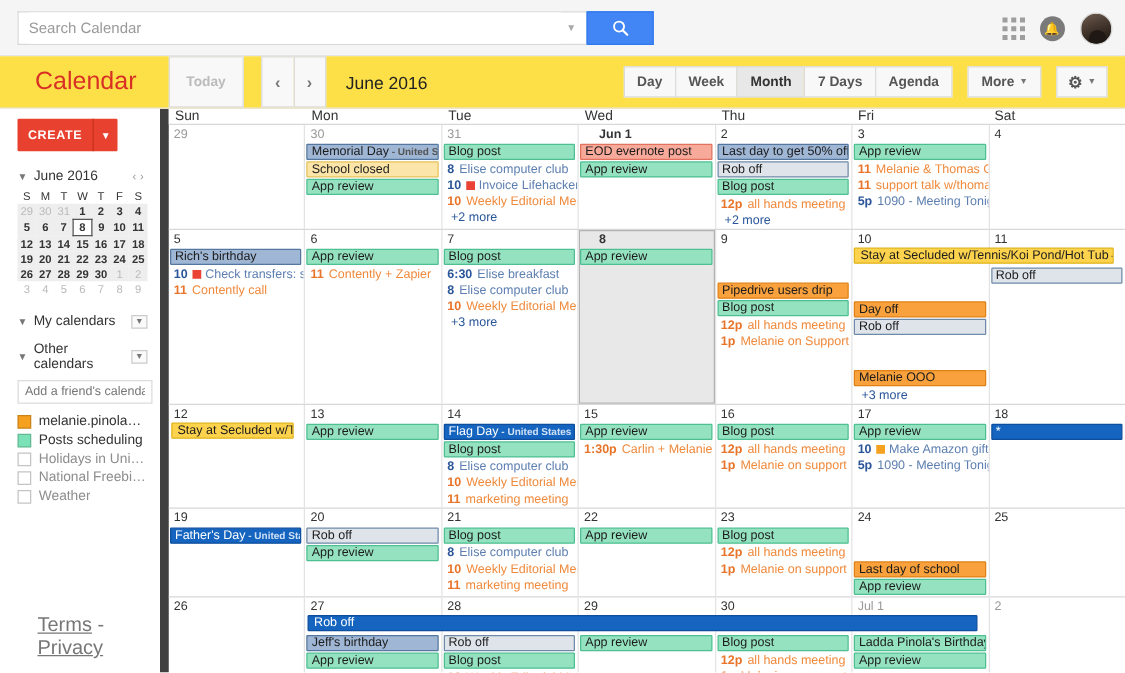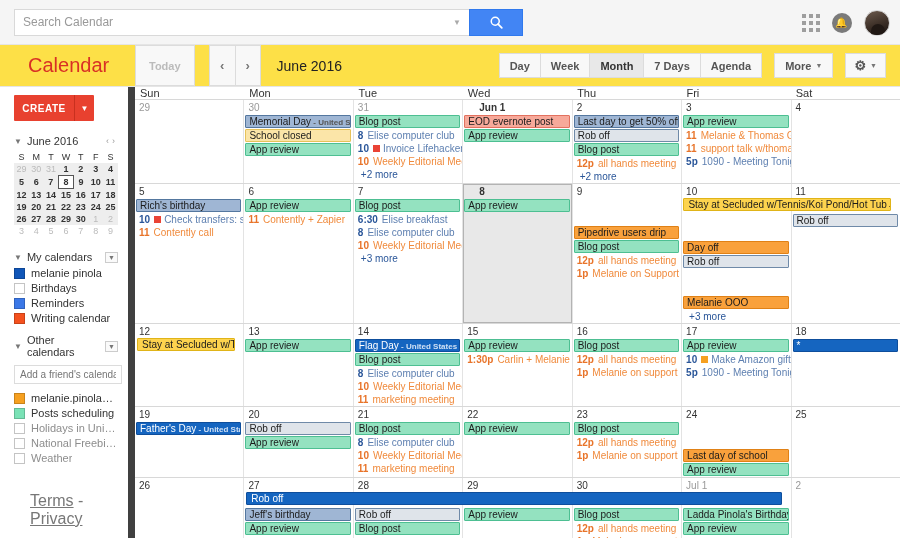--- a/index.html
+++ b/index.html
@@ -441,38 +441,20 @@
             </tr>
           </tbody>
       </table>
     </div>
 
     <div class="sec-head">
       <span class="tri">▼</span>
       <span class="ttl">My calendars</span>
       <span class="sec-opt">▼</span>
     </div>
-    <div class="cal-list" id="my-cals">
-        <div class="cal-item">
-          <span class="swatch" style="background: rgb(16, 86, 184);"></span>
-          <span class="cal-name">melanie pinola</span>
-        </div>
-        <div class="cal-item">
-          <span class="swatch empty"></span>
-          <span class="cal-name">Birthdays</span>
-        </div>
-        <div class="cal-item">
-          <span class="swatch" style="background: rgb(59, 120, 231);"></span>
-          <span class="cal-name">Reminders</span>
-        </div>
-        <div class="cal-item">
-          <span class="swatch" style="background: rgb(244, 81, 30);"></span>
-          <span class="cal-name">Writing calendar</span>
-        </div>
-      </div>
 
     <div class="sec-head" style="margin-top:10px">
       <span class="tri">▼</span>
       <span class="ttl">Other calendars</span>
       <span class="sec-opt">▼</span>
     </div>
     <input class="addfriend" type="text" placeholder="Add a friend's calendar" style="">
     <div class="cal-list" id="other-cals">
         <div class="cal-item">
           <span class="swatch" style="background: rgb(246, 160, 32);"></span>

